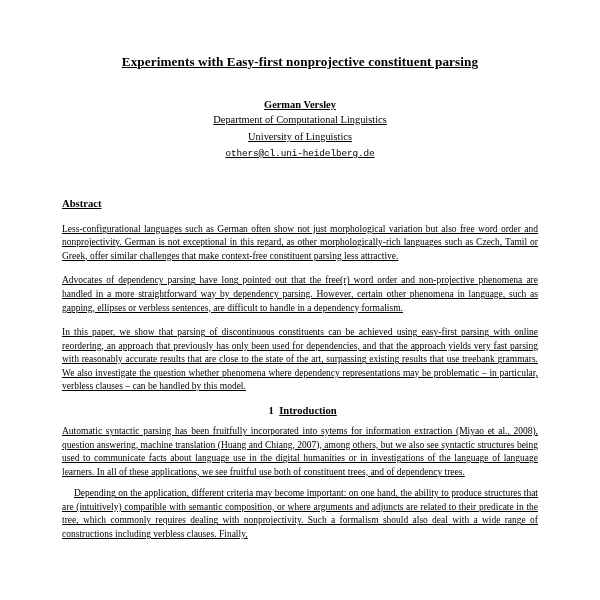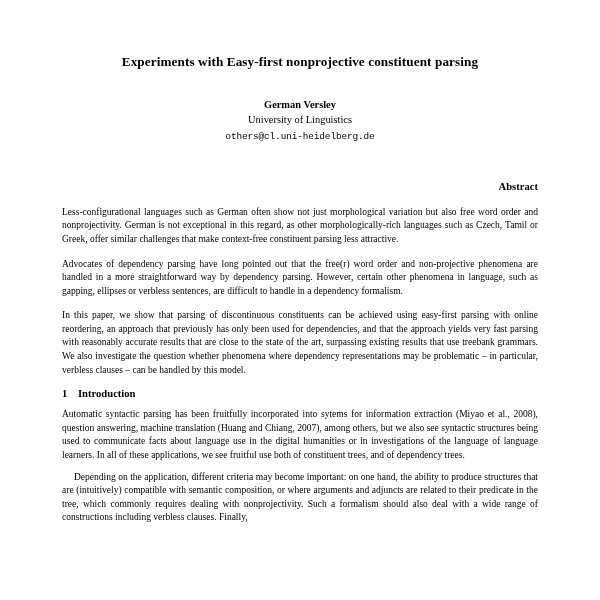--- a/index.html
+++ b/index.html
@@ -13,20 +13,21 @@
     overflow: hidden;
     font-family: "Liberation Serif", serif;
     color: #000000;
   }
   .page {
     width: 600px;
     height: 448px;
     box-sizing: border-box;
     padding: 44px 62px 0 62px;
     position: relative;
+    text-decoration: underline;
   }
   .title {
     text-align: center;
     font-size: 13.2px;
     font-weight: bold;
     letter-spacing: 0.1px;
     margin-top: 10px;
     margin-bottom: 0;
   }
   .author {
@@ -42,39 +43,40 @@
     line-height: 1.33;
   }
   .email {
     text-align: center;
     font-family: "Liberation Mono", monospace;
     font-size: 9.4px;
     margin-top: 4px;
     letter-spacing: -0.1px;
   }
   .abstract-head {
-    text-align: right;
+    text-align: left;
     font-size: 10.6px;
     font-weight: bold;
     margin-top: 39px;
   }
   .abstract-body {
     margin-top: 14px;
   }
   .abstract-body p {
     font-size: 9.5px;
     line-height: 1.43;
     text-align: justify;
     margin: 0 0 11px 0;
     text-indent: 0;
   }
   .section-head {
     font-size: 10.6px;
     font-weight: bold;
     margin-bottom: 0;
+    text-align: center;
   }
   .section-head .num {
     display: inline-block;
     min-width: 16px;
   }
   .body-text {
     margin-top: 9px;
   }
   .body-text p {
     font-size: 9.5px;
@@ -88,20 +90,21 @@
 </style>
 </head>
 <body>
 
 <div class="page">
 
   <h1 class="title">Experiments with Easy-first nonprojective constituent parsing</h1>
 
   <div class="author">German Versley</div>
 
+  <div class="affil">Department of Computational Linguistics</div>
   <div class="affil">University of Linguistics</div>
 
   <div class="email">others@cl.uni-heidelberg.de</div>
 
   <div class="abstract-head">Abstract</div>
 
   <div class="abstract-body">
     <p>Less-configurational languages such as German often show not just morphological variation but also free word order and nonprojectivity. German is not exceptional in this regard, as other morphologically-rich languages such as Czech, Tamil or Greek, offer similar challenges that make context-free constituent parsing less attractive.</p>
     <p>Advocates of dependency parsing have long pointed out that the free(r) word order and non-projective phenomena are handled in a more straightforward way by dependency parsing. However, certain other phenomena in language, such as gapping, ellipses or verbless sentences, are difficult to handle in a dependency formalism.</p>
     <p>In this paper, we show that parsing of discontinuous constituents can be achieved using easy-first parsing with online reordering, an approach that previously has only been used for dependencies, and that the approach yields very fast parsing with reasonably accurate results that are close to the state of the art, surpassing existing results that use treebank grammars. We also investigate the question whether phenomena where dependency representations may be problematic – in particular, verbless clauses – can be handled by this model.</p>

